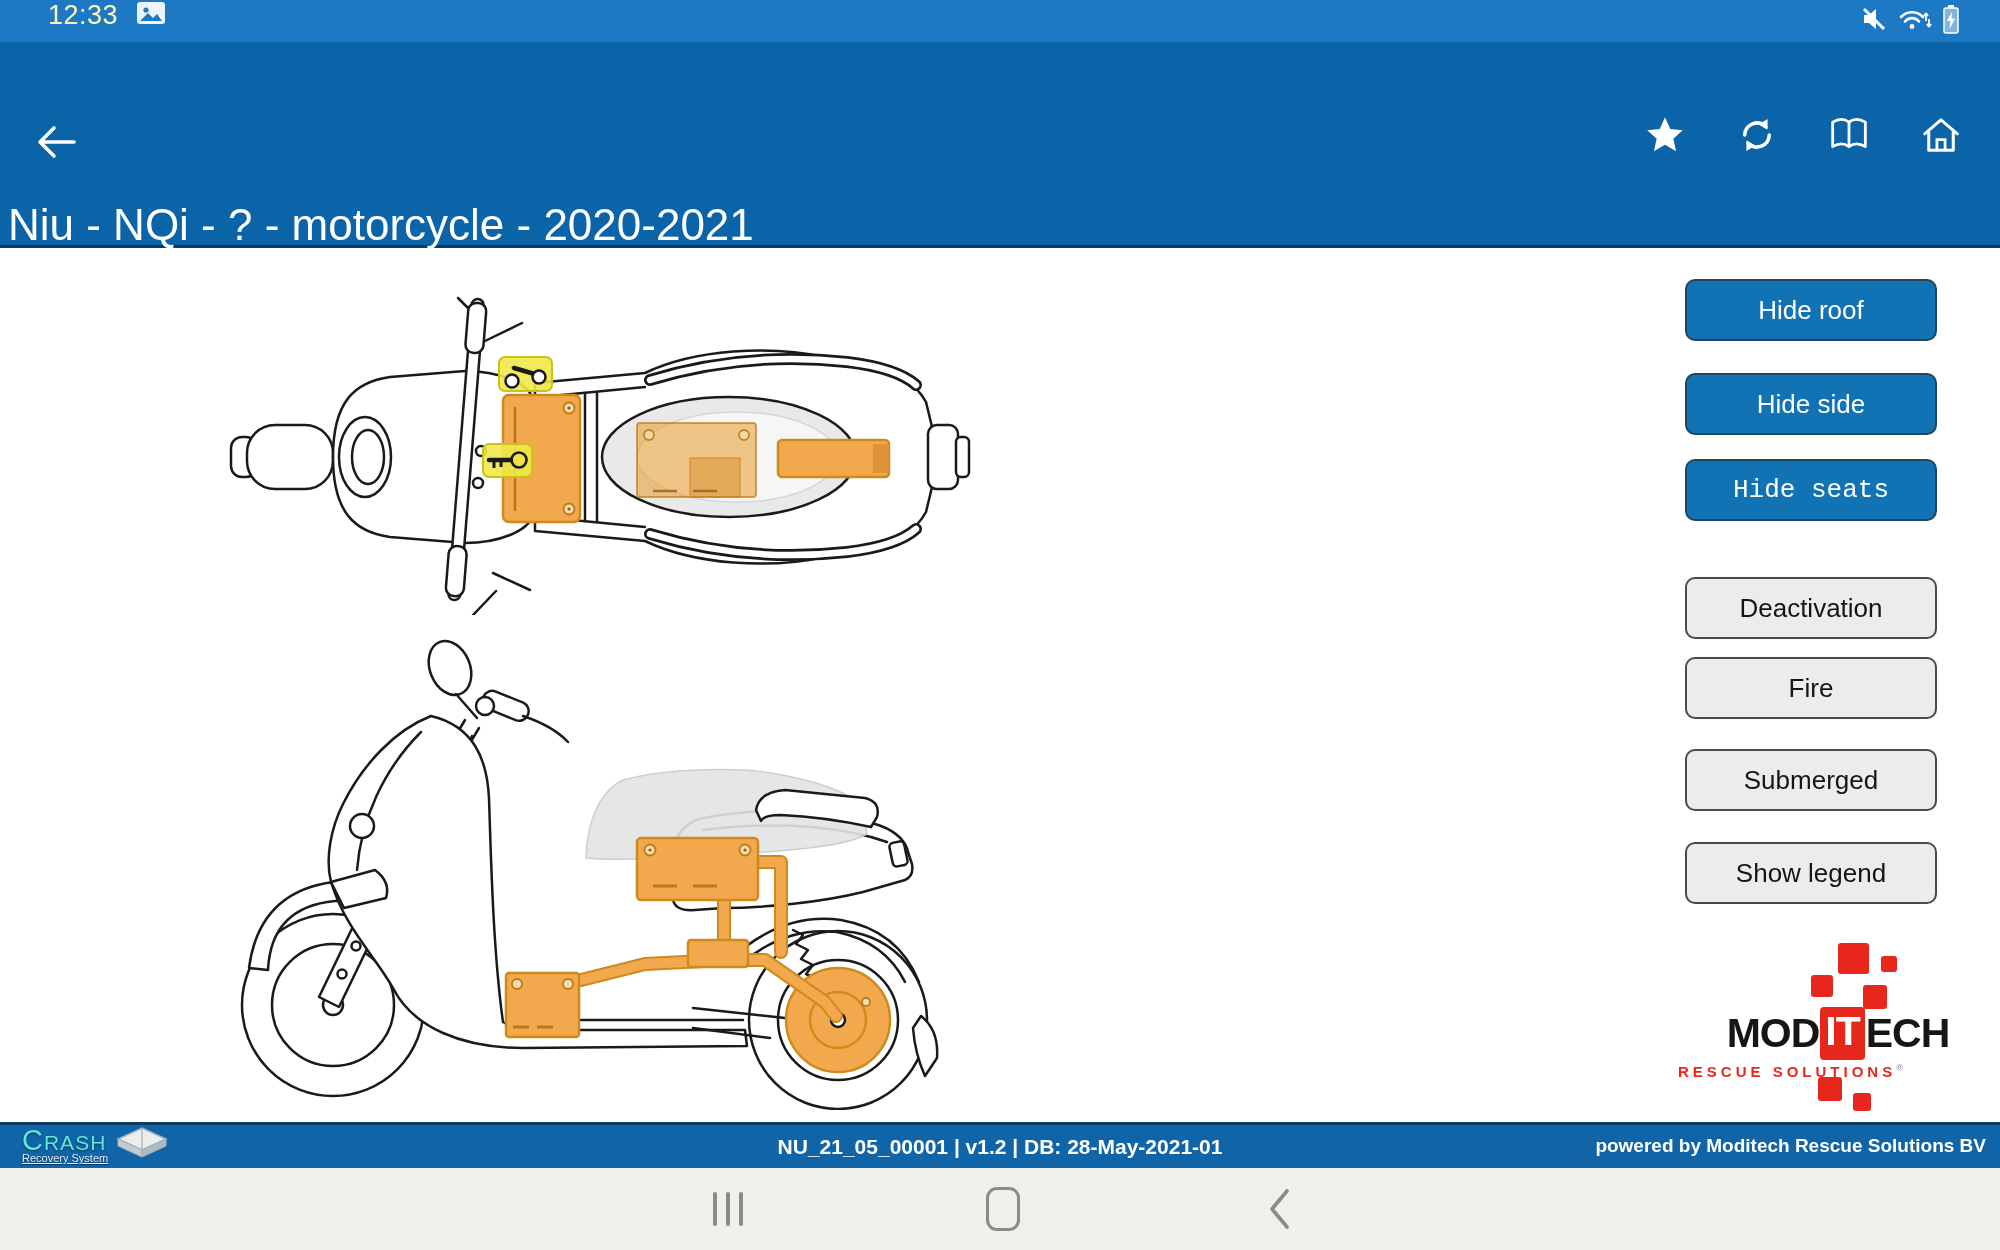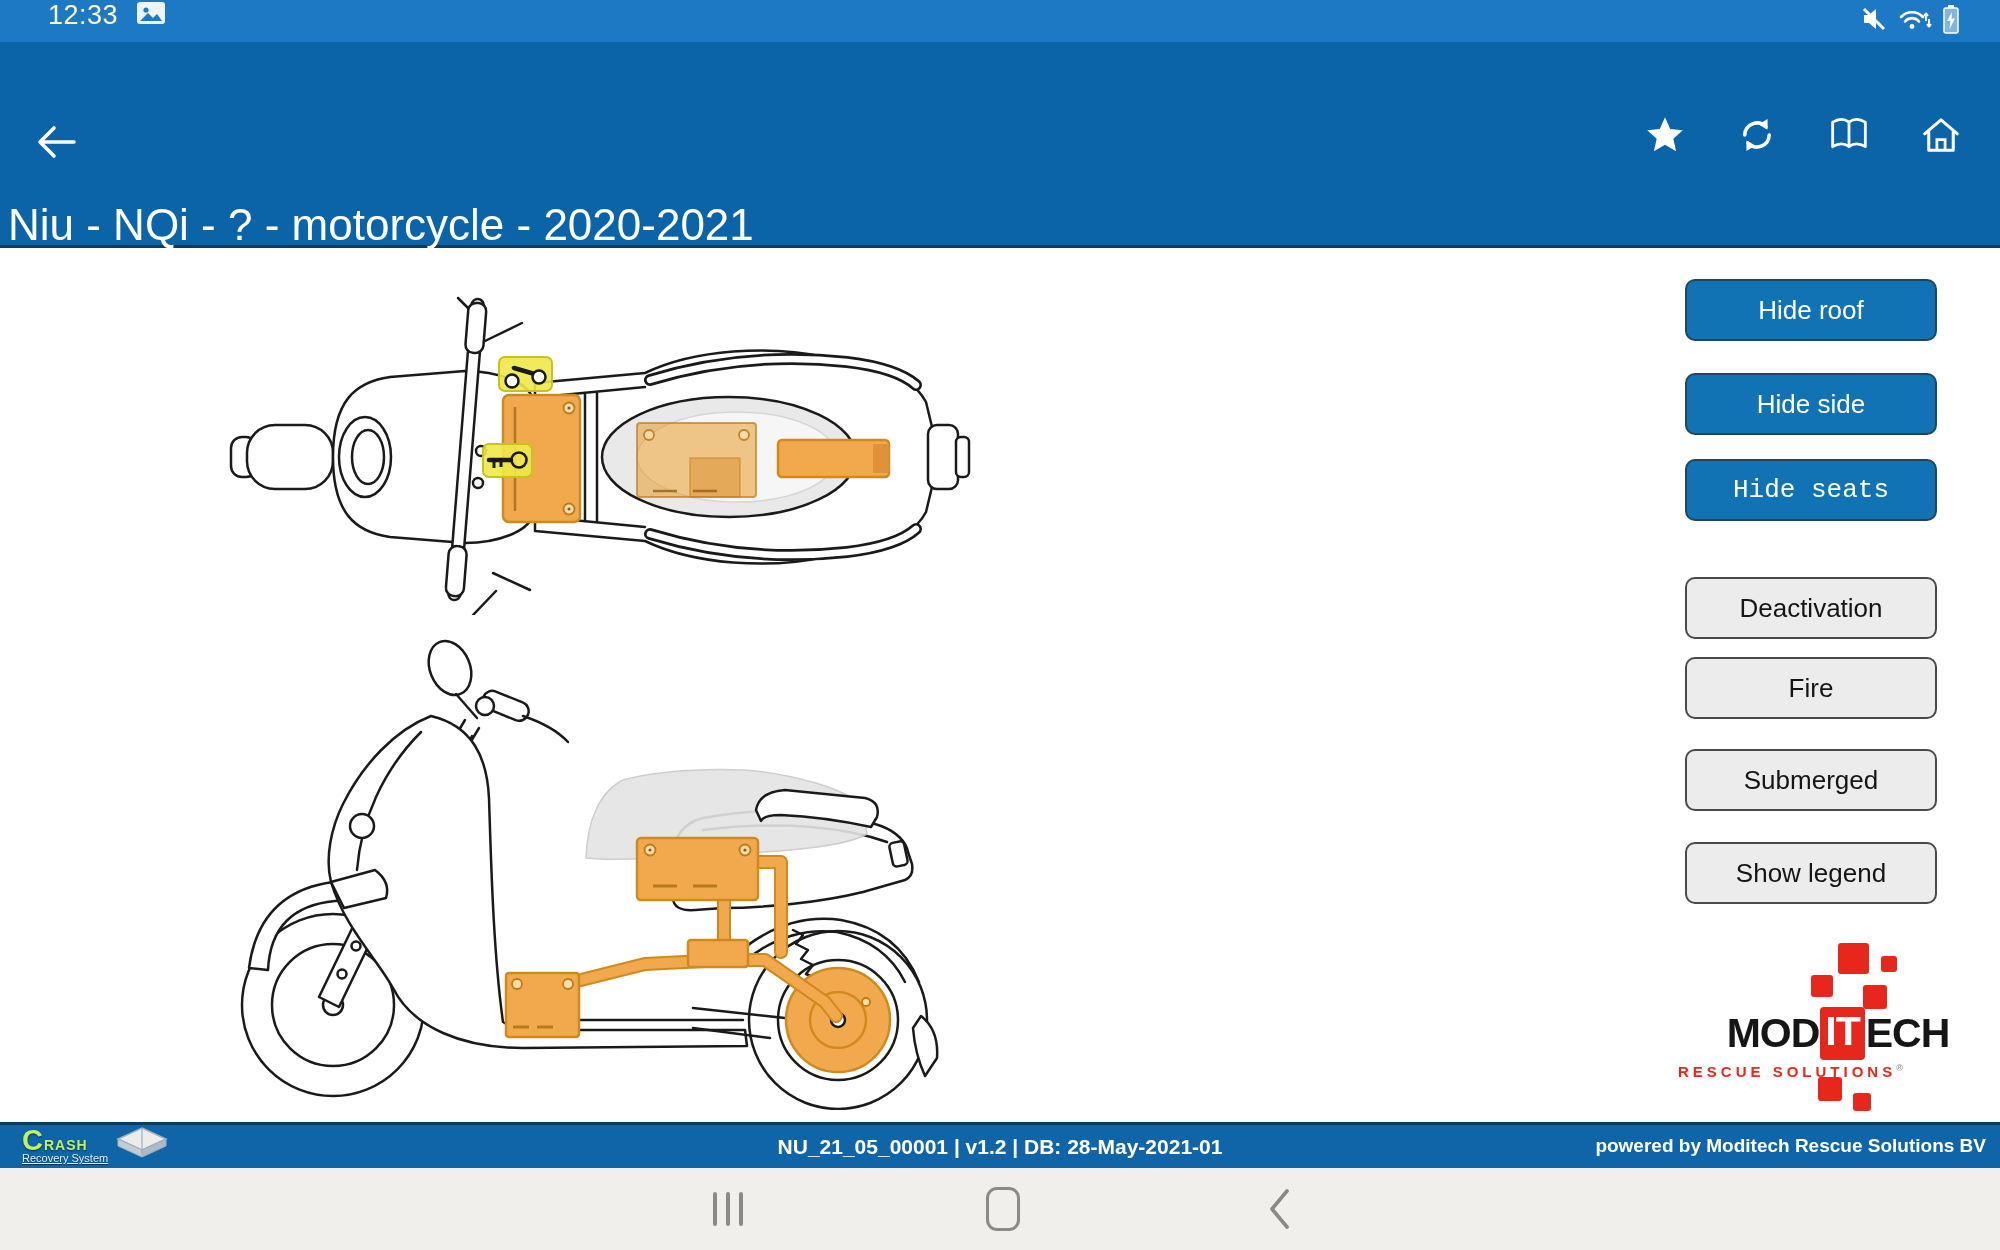--- a/index.html
+++ b/index.html
@@ -57,21 +57,21 @@
     color:var(--c-logo_red,#e8271c);font-size:15px;font-weight:700;letter-spacing:4px;}
   .mt-reg{font-size:9px;color:#9a9a9a;letter-spacing:0;vertical-align:super;}
   
   .footer-bar{
     position:absolute;top:1122px;left:0;width:2000px;height:46px;
     background:var(--c-footer_blue,#1065a9);color:#fff;
     border-top:3px solid var(--c-header_border,#0a3c63);box-sizing:border-box;
   }
   .crash-logo{position:absolute;left:22px;top:1px;display:flex;align-items:center;gap:8px;}
   .crash-text{display:flex;flex-direction:column;line-height:1;}
-  .crash-word{display:block;font-size:14px;font-weight:700;letter-spacing:1px;color:#bef264;
+  .crash-word{display:block;font-size:21px;font-weight:400;letter-spacing:1px;color:#5eead4;
     text-shadow:0 1px 2px #063255;}
   .crash-word::first-letter{font-size:29px;}
   .crash-sub{display:block;font-size:11px;margin-top:-2px;color:#e8eef5;text-shadow:0 1px 1px #063255;text-decoration:underline;}
   .footer-center{position:absolute;left:0;top:0;width:2000px;height:43px;display:flex;align-items:center;justify-content:center;
     font-size:21px;font-weight:600;}
   .footer-right{position:absolute;right:14px;top:0;height:42px;display:flex;align-items:center;font-size:19px;font-weight:600;}
   
   .nav-bar{position:absolute;top:1168px;left:0;width:2000px;height:82px;background:var(--c-nav_bar_bg,#f1efeb);}
   .nav-item{position:absolute;top:0;height:82px;display:flex;align-items:center;justify-content:center;cursor:pointer;width:60px;}
   .nav-recents{left:698px;}

